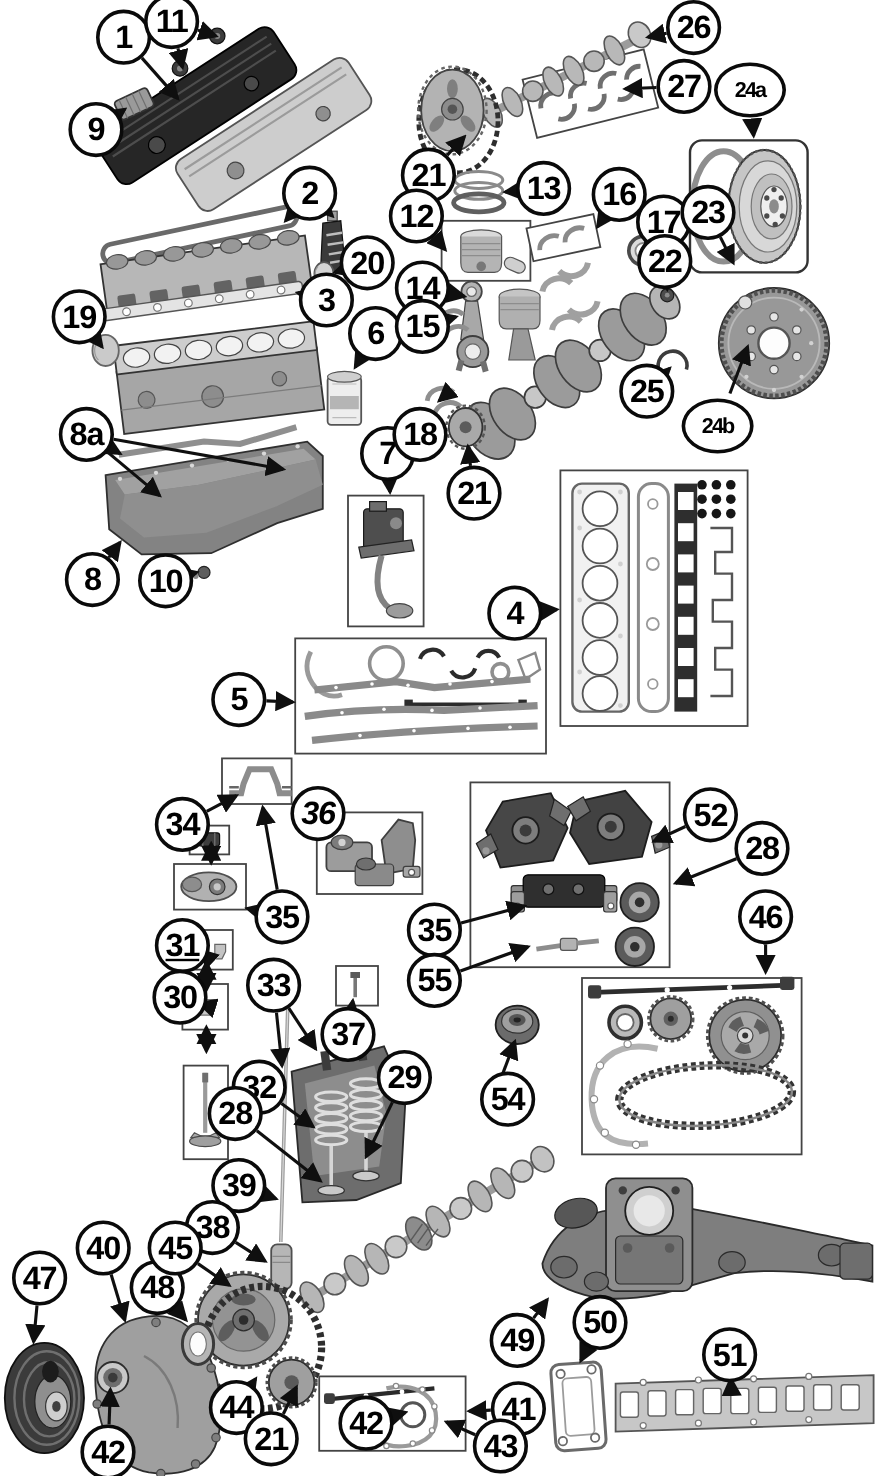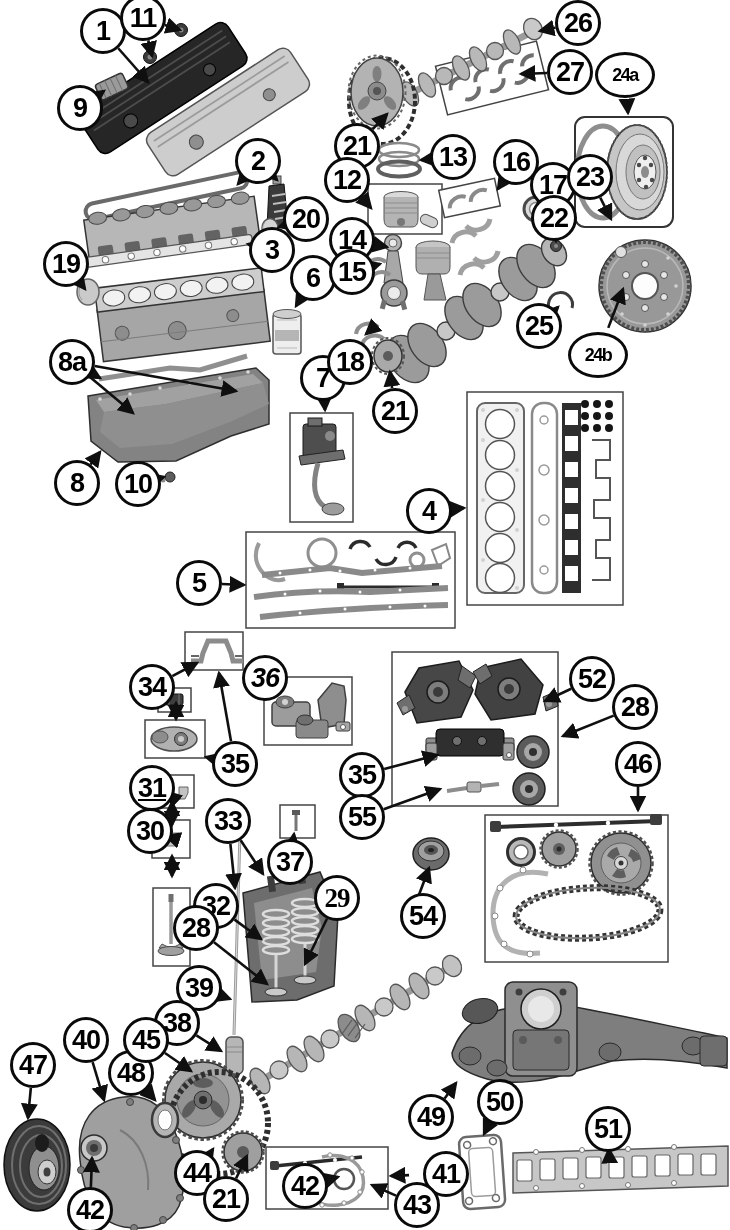--- a/index.html
+++ b/index.html
@@ -849,30 +849,30 @@
       <div class="callout" style="left: 205px; top: 798px; width: 46px;">33</div>
       <div class="callout" style="left: 267px; top: 839px; width: 46px;">37</div>
       <div class="callout" style="left: 569px; top: 656px; width: 46px;">52</div>
       <div class="callout" style="left: 612px; top: 684px; width: 46px;">28</div>
       <div class="callout" style="left: 339px; top: 752px; width: 46px;">35</div>
       <div class="callout" style="left: 339px; top: 794px; width: 46px;">55</div>
       <div class="callout" style="left: 615px; top: 741px; width: 46px;">46</div>
       <div class="callout" style="left: 400px; top: 893px; width: 46px; text-align: center;">54</div>
       <div class="callout" style="left: 193px; top: 883px; width: 46px;">32</div>
       <div class="callout" style="left: 173px; top: 905px; width: 46px;">28</div>
-      <div class="callout" style="left: 314px; top: 875px; width: 46px; font-family: Liberation Serif, serif;">29</div>
+      <div class="callout" style="left: 314px; top: 875px; width: 46px;">29</div>
       <div class="callout" style="left: 176px; top: 965px; width: 46px;">39</div>
       <div class="callout" style="left: 154px; top: 1000px; width: 46px;">38</div>
       <div class="callout" style="left: 10px; top: 1042px; width: 46px;">47</div>
       <div class="callout" style="left: 63px; top: 1017px; width: 46px;">40</div>
       <div class="callout" style="left: 108px; top: 1050px; width: 46px;">48</div>
       <div class="callout" style="left: 123px; top: 1017px; width: 46px;">45</div>
       <div class="callout" style="left: 174px; top: 1150px; width: 46px;">44</div>
       <div class="callout" style="left: 203px; top: 1176px; width: 46px;">21</div>
       <div class="callout" style="left: 67px; top: 1187px; width: 46px;">42</div>
       <div class="callout" style="left: 282px; top: 1163px; width: 46px;">42</div>
-      <div class="callout" style="left: 423px; top: 1151px; width: 46px;">41</div>
+      <div class="callout" style="left: 409px; top: 1151px; width: 46px;">41</div>
       <div class="callout" style="left: 394px; top: 1182px; width: 46px;">43</div>
       <div class="callout" style="left: 408px; top: 1094px; width: 46px;">49</div>
       <div class="callout" style="left: 477px; top: 1079px; width: 46px;">50</div>
       <div class="callout" style="left: 585px; top: 1106px; width: 46px;">51</div>
     </div>
 </div>
 
 </body></html>

